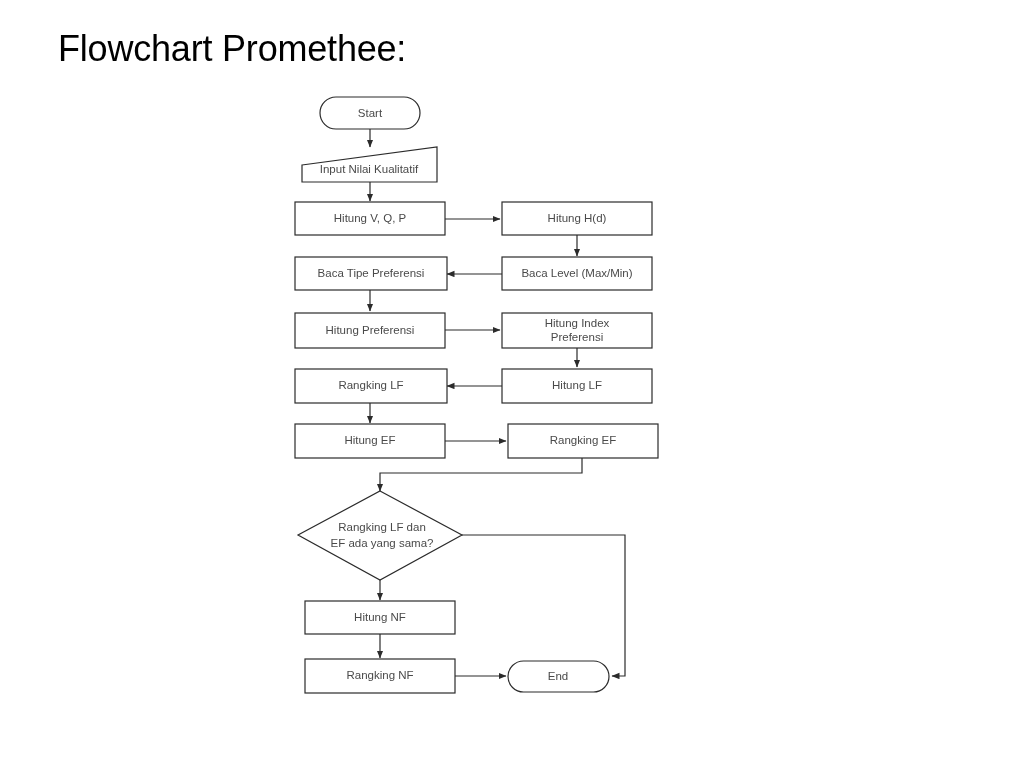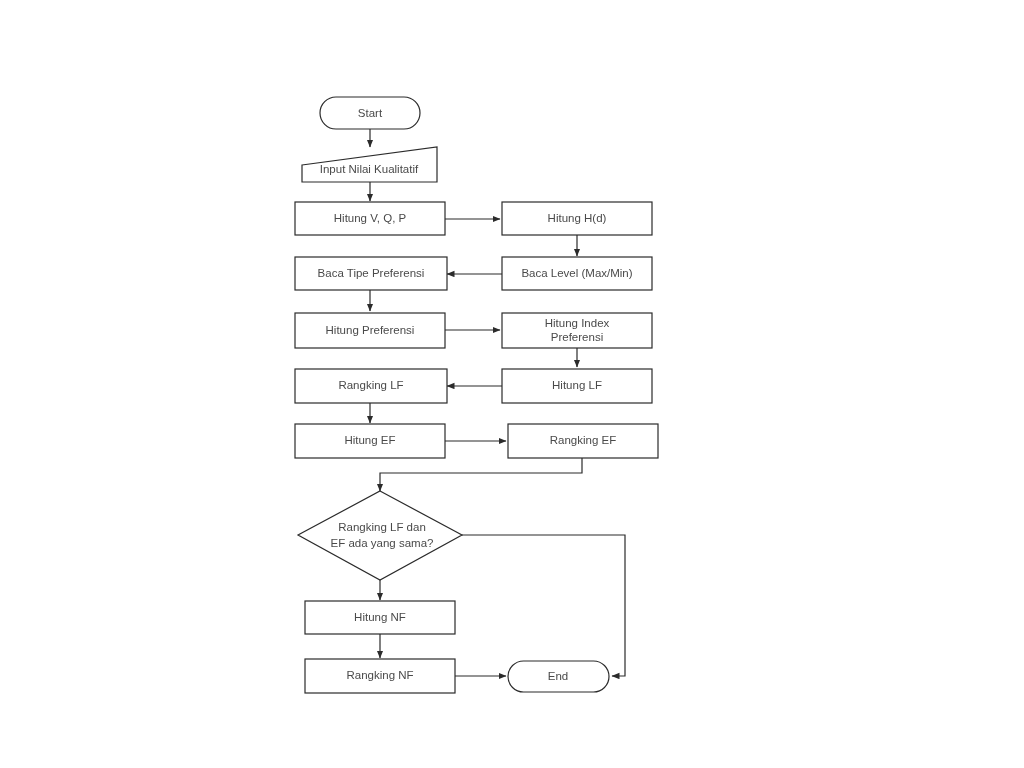--- a/index.html
+++ b/index.html
@@ -53,20 +53,21 @@
     stroke: #2b2b2b;
     stroke-width: 1.2;
     fill: none;
   }
 </style>
 </head>
 <body>
 
 <div id="slide">
 
+  <div id="slide-title">Flowchart Promethee:</div>
 
   <svg id="flowchart-svg" width="1024" height="768">
 
     <defs>
       <marker id="arrow" markerWidth="9" markerHeight="9" refX="7.5" refY="3.2" orient="auto" markerUnits="userSpaceOnUse">
         <path d="M0,0 L8,3.2 L0,6.4 z" fill="#2b2b2b"></path>
       </marker>
     </defs>
 
     <g>

